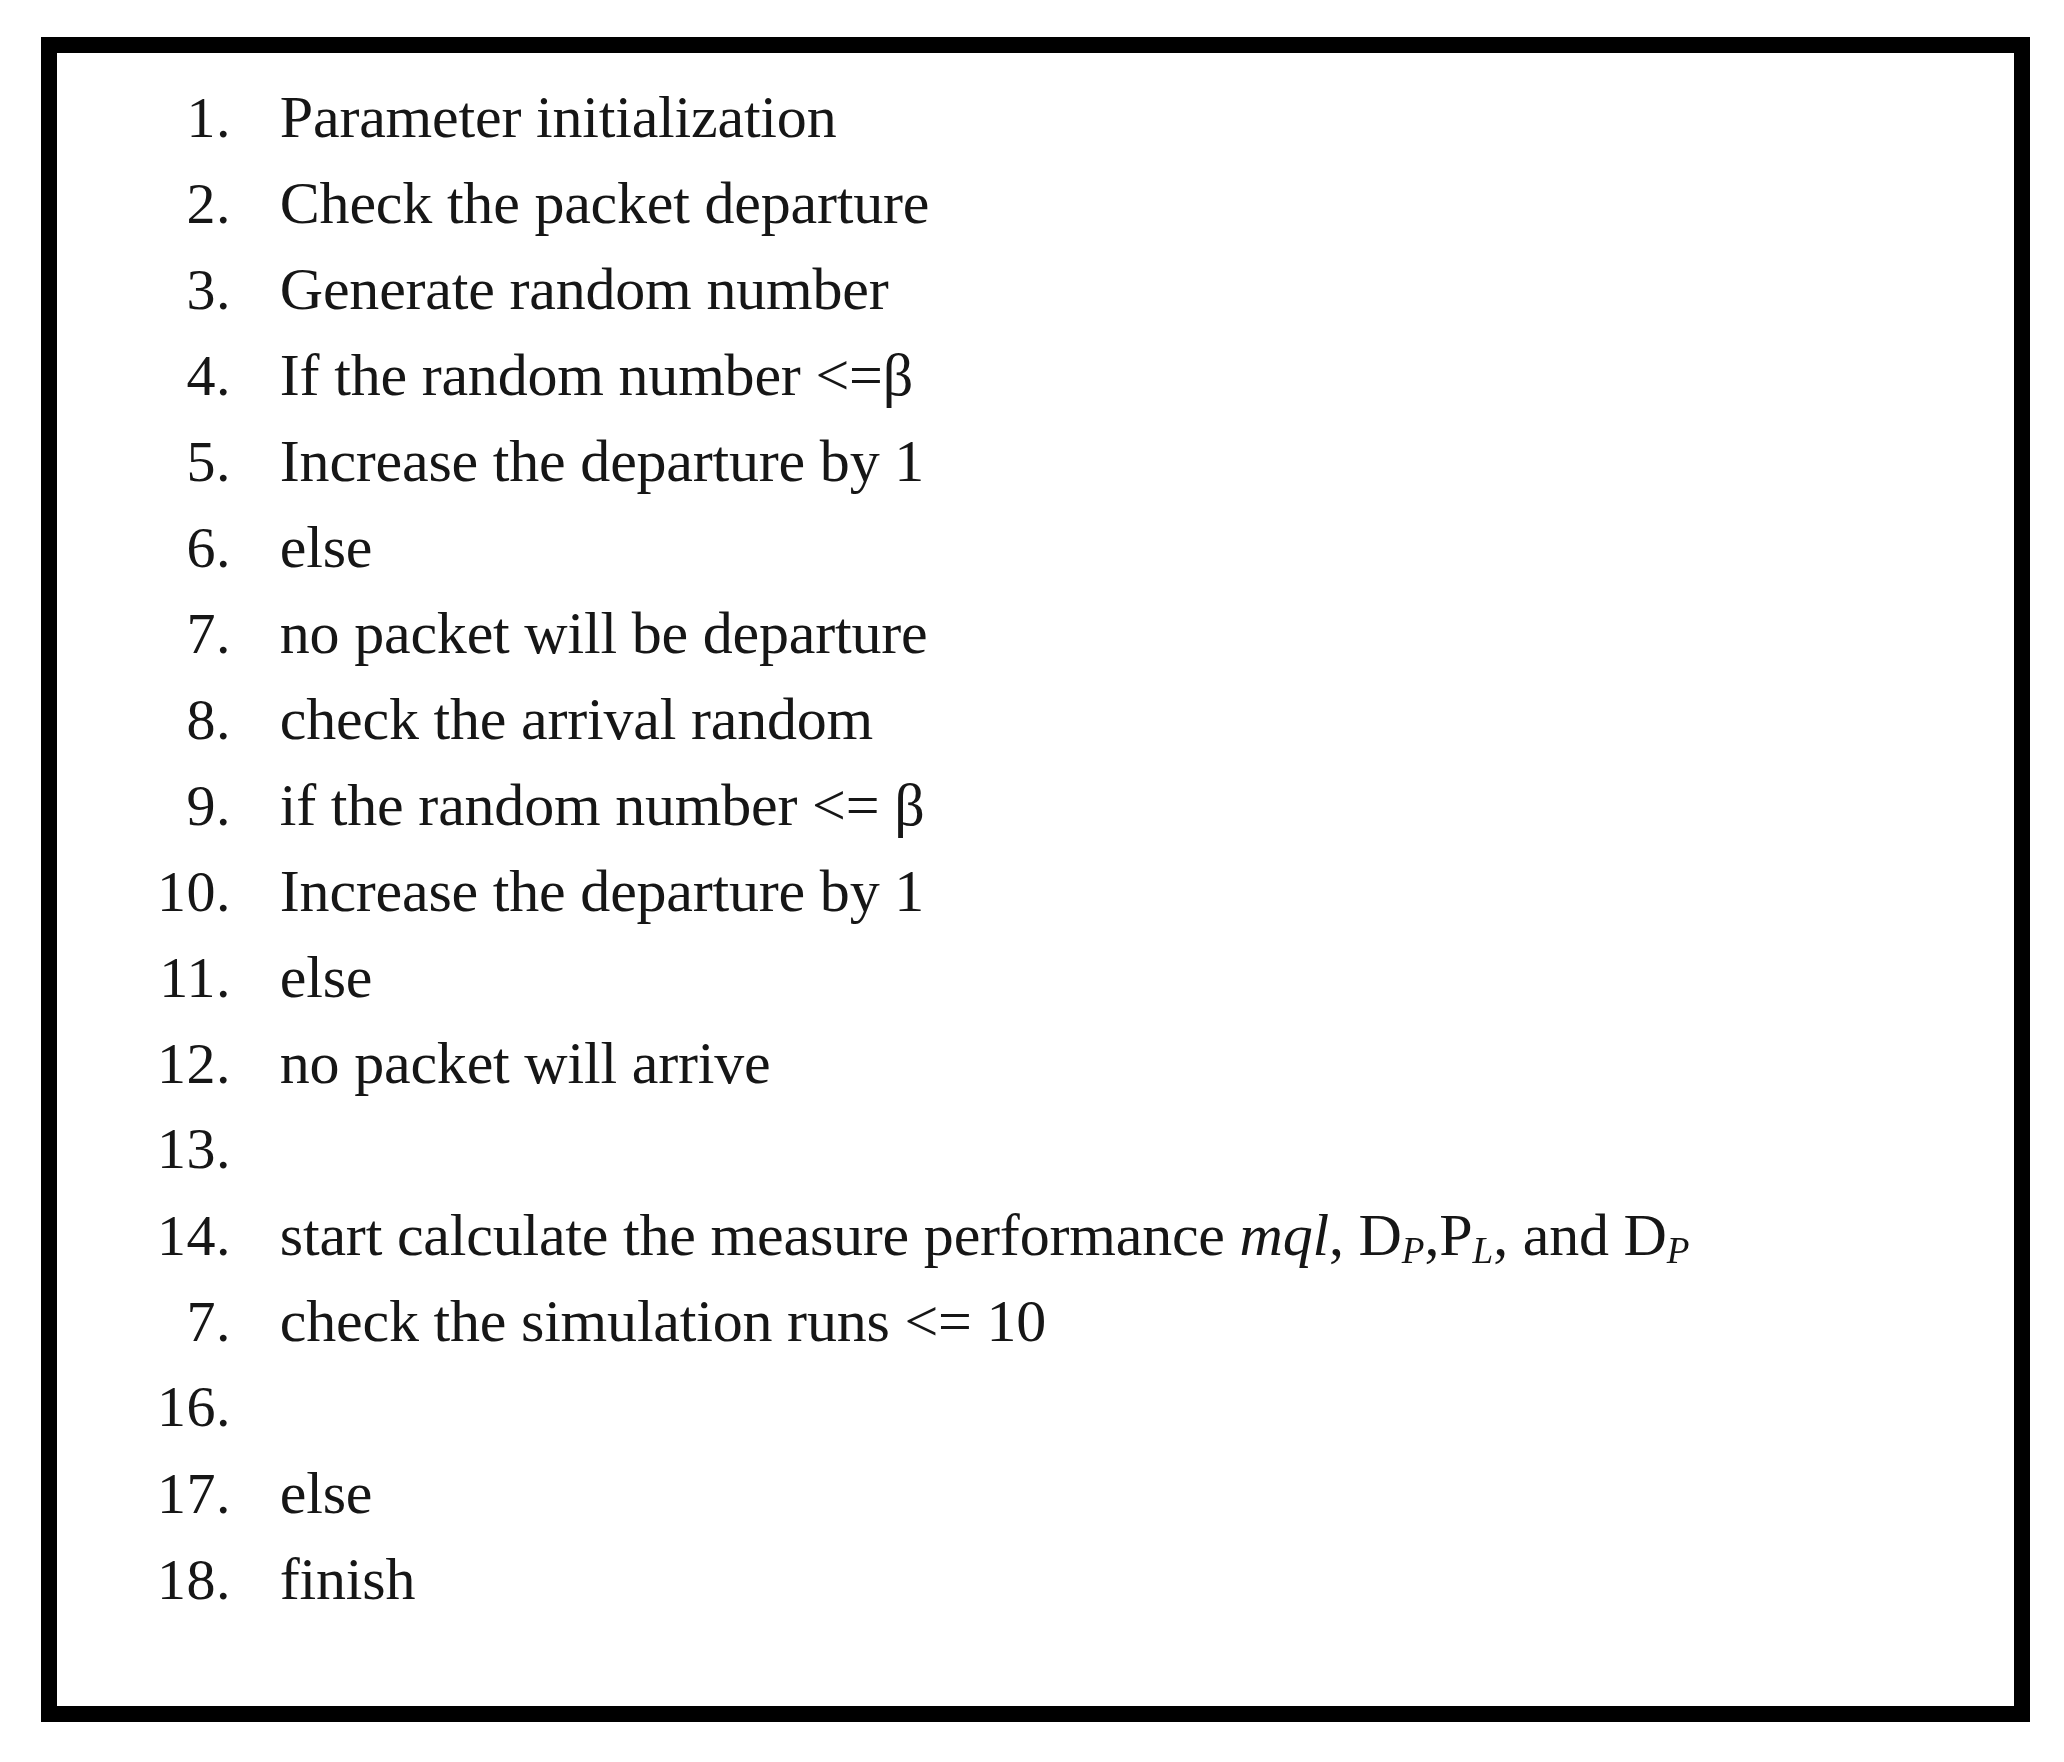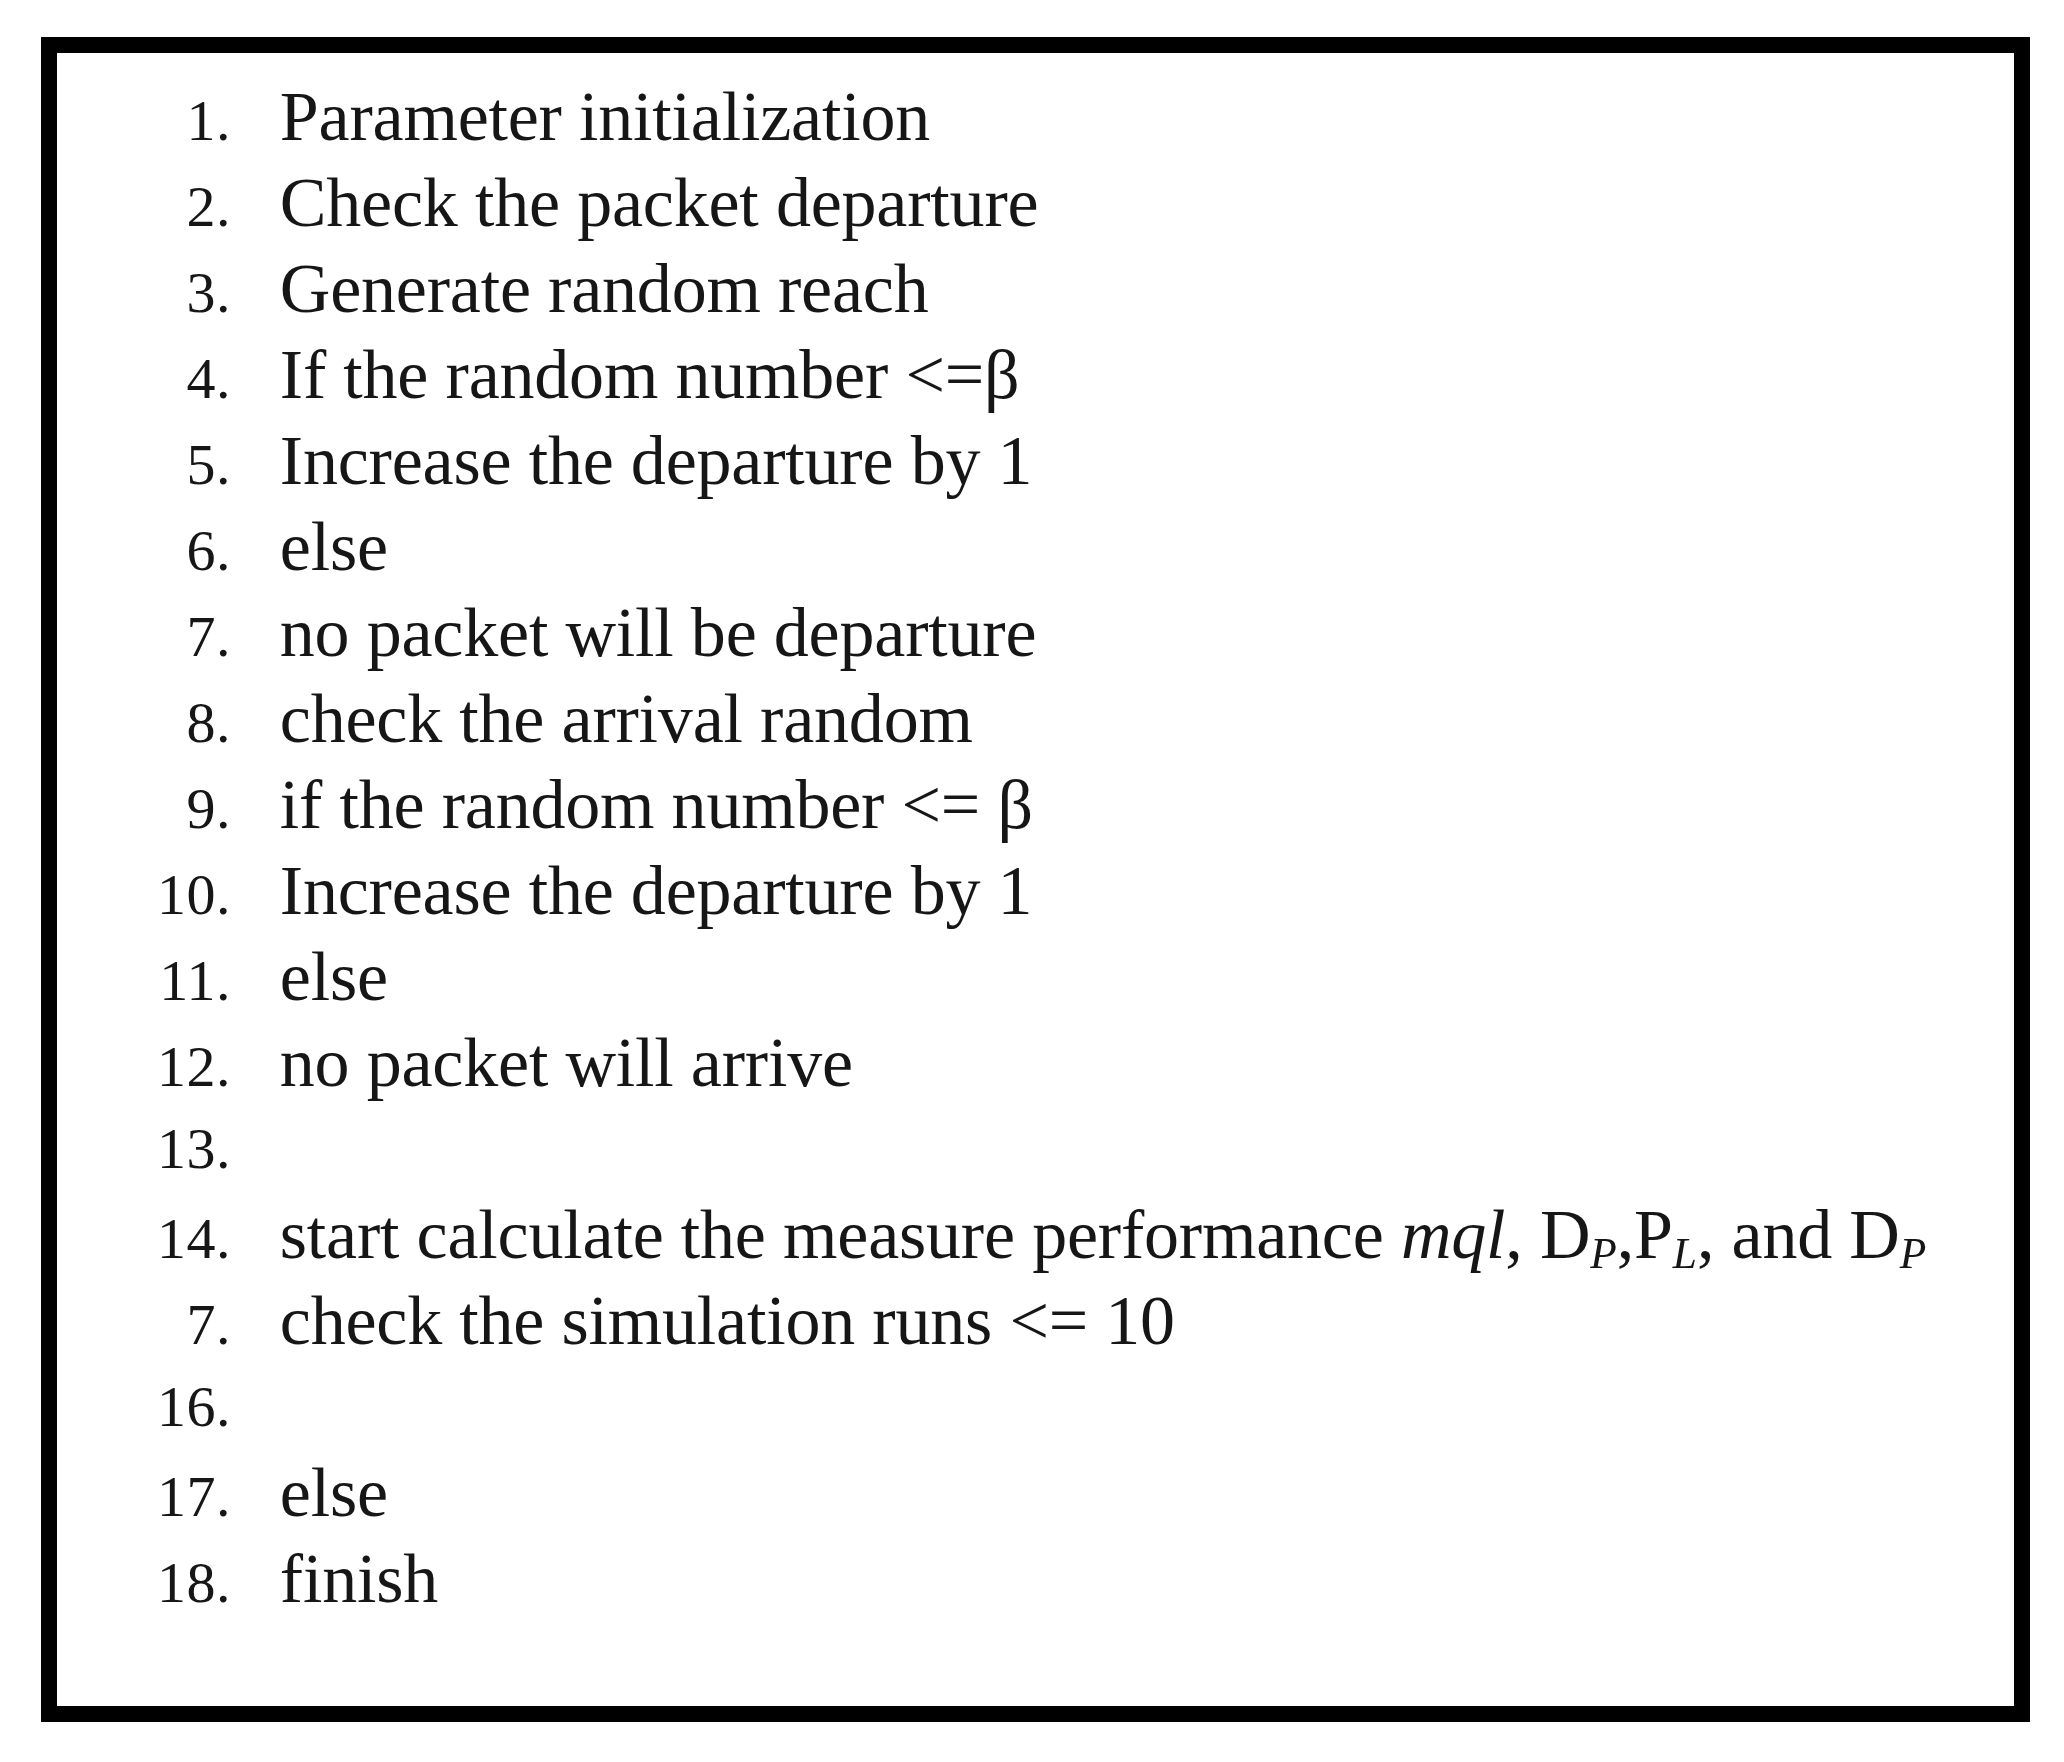--- a/index.html
+++ b/index.html
@@ -49,21 +49,21 @@
     min-width: 174px;
     text-align: right;
     padding-right: 5.8px;
     font-size: 58px;
     letter-spacing: 0.5px;
     color: #161616;
   }
 
   .step-text {
     padding-left: 43px;
-    font-size: 70px;
+    font-size: 60px;
     color: #161616;
     letter-spacing: -0.2px;
     text-align: right;
   }
 
   .step-text i {
     font-style: italic;
   }
 
   .step-text sub {
@@ -81,21 +81,21 @@
       <div class="step-row">
         <span class="step-number">1.</span>
         <span class="step-text">Parameter initialization</span>
       </div>
       <div class="step-row">
         <span class="step-number">2.</span>
         <span class="step-text">Check the packet departure</span>
       </div>
       <div class="step-row">
         <span class="step-number">3.</span>
-        <span class="step-text">Generate random reach</span>
+        <span class="step-text">Generate random number</span>
       </div>
       <div class="step-row">
         <span class="step-number">4.</span>
         <span class="step-text">If the random number &lt;=β</span>
       </div>
       <div class="step-row">
         <span class="step-number">5.</span>
         <span class="step-text">Increase the departure by 1</span>
       </div>
       <div class="step-row">

